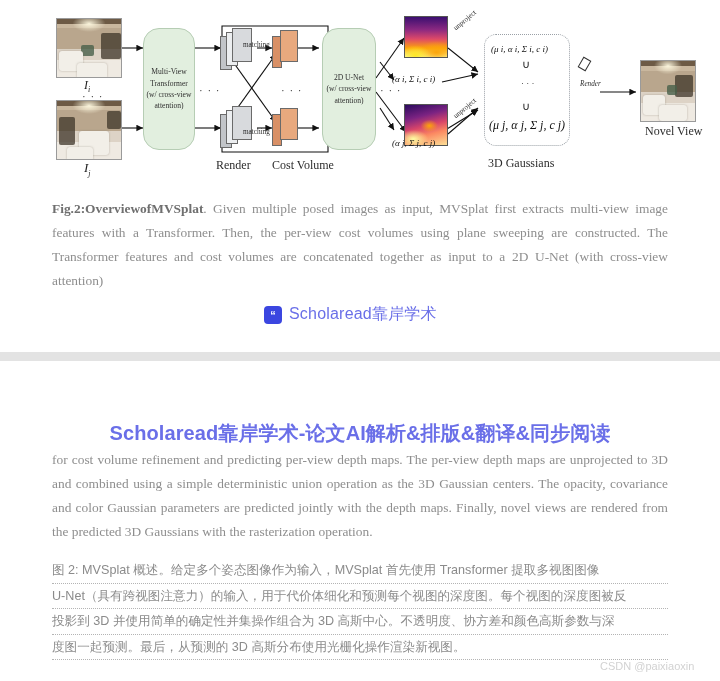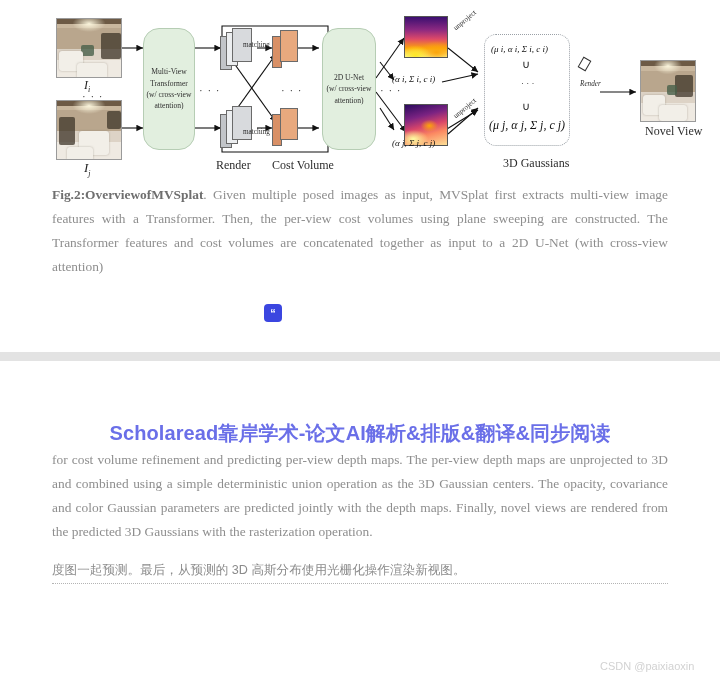--- a/index.html
+++ b/index.html
@@ -263,46 +263,50 @@
 
   <div class="mathtxt" style="left:392px; top:74px;">(α i, Σ i, c i)</div>
   <div class="mathtxt" style="left:392px; top:138px;">(α j, Σ j, c j)</div>
 
   <div class="gauss-box" style="left:484px; top:34px; width:86px; height:112px;"></div>
   <div class="mathtxt" style="left:491px; top:44px; font-size:9px;">(μ i, α i, Σ i, c i)</div>
   <div class="mathtxt" style="left:522px; top:58px; font-style:normal; font-size:11px;">∪</div>
   <div class="mathtxt" style="left:521px; top:78px; font-style:normal;">· · ·</div>
   <div class="mathtxt" style="left:522px; top:100px; font-style:normal; font-size:11px;">∪</div>
   <div class="mathtxt" style="left:489px; top:118px; font-size:12px;">(μ j, α j, Σ j, c j)</div>
-  <div class="smalltxt" style="left:503px; top:156px;text-align:right;">3D Gaussians</div>
+  <div class="smalltxt" style="left:488px; top:156px;text-align:right;">3D Gaussians</div>
 
   <div class="dashed-cam" style="left:580px; top:58px;"></div>
   <div class="tinytxt" style="left:580px; top:80px;font-style:italic;">Render</div>
 
   <div class="photo" style="left:640px; top:60px; width:56px; height:62px;">
     <div class="rm"></div>
     <div class="dark" style="left:34px; top:14px; width:18px; height:22px;"></div>
     <div class="green" style="left:26px; top:24px; width:10px; height:10px;"></div>
     <div class="sofa1" style="left:2px; top:34px; width:22px; height:20px;"></div>
     <div class="sofa2" style="left:18px; top:44px; width:28px; height:16px;"></div>
   </div>
   <div class="smalltxt" style="left:645px; top:124px;">Novel View</div>
 </div>
 
-<div class="para-en" style="top:183px;font-family:Liberation Serif, serif;">
+<div class="para-en" style="top:197px;font-family:Liberation Serif, serif;">
   <span class="lead">Fig.2:OverviewofMVSplat</span><span>. Given multiple posed images as input, MVSplat first extracts multi-view image features with a Transformer. Then, the per-view cost volumes using plane sweeping are constructed. The Transformer features and cost volumes are concatenated together as input to a 2D U-Net (with cross-view attention)</span>
 </div>
 
 <div class="brandline" style="left:264px; top:304px;">
   <span class="brand-badge">“</span>
+  <span class="brand-text">Scholaread靠岸学术</span>
 </div>
 
 <div class="divider" style="top:352px;"></div>
 
 <div class="page-title" style="top:420px;">Scholaread靠岸学术-论文AI解析&amp;排版&amp;翻译&amp;同步阅读</div>
 
 <div class="para-en" style="top:448px;">for cost volume refinement and predicting per-view depth maps. The per-view depth maps are unprojected to 3D and combined using a simple deterministic union operation as the 3D Gaussian centers. The opacity, covariance and color Gaussian parameters are predicted jointly with the depth maps. Finally, novel views are rendered from the predicted 3D Gaussians with the rasterization operation.</div>
 
 <div class="para-cn" style="top:558px;">
+  <span class="ln">图 2: MVSplat 概述。给定多个姿态图像作为输入，MVSplat 首先使用 Transformer 提取多视图图像</span>
+  <span class="ln">U-Net（具有跨视图注意力）的输入，用于代价体细化和预测每个视图的深度图。每个视图的深度图被反</span>
+  <span class="ln">投影到 3D 并使用简单的确定性并集操作组合为 3D 高斯中心。不透明度、协方差和颜色高斯参数与深</span>
   <span class="ln">度图一起预测。最后，从预测的 3D 高斯分布使用光栅化操作渲染新视图。</span>
 </div>
 
 <div class="watermark" style="left:600px; top:660px;">CSDN @paixiaoxin</div>
 
 </body></html>

